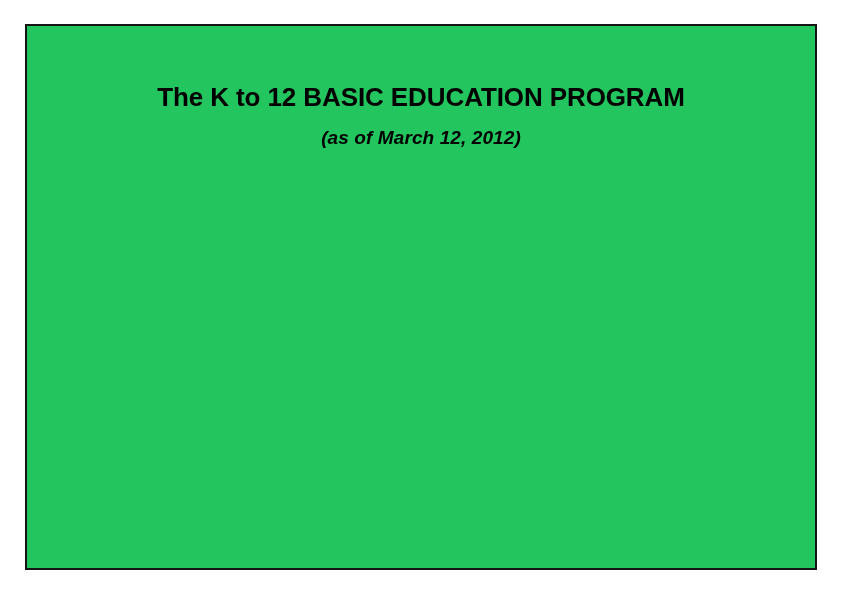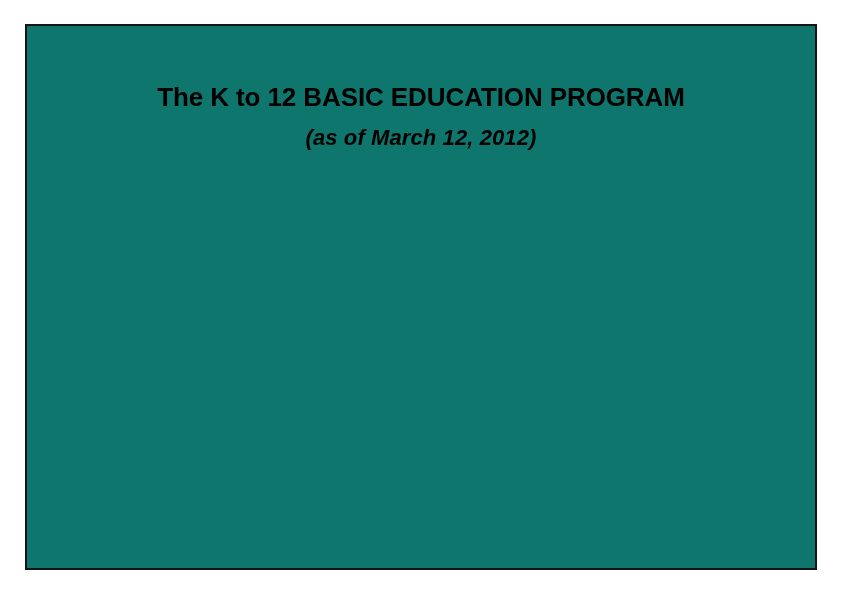--- a/index.html
+++ b/index.html
@@ -26,21 +26,21 @@
 
   
   .slide-frame {
     position: absolute;
     left: 25px;
     top: 24px;
     width: 792px;
     height: 546px;
     box-sizing: border-box;
     border: 2px solid #141414;
-    background: #0f766e;
+    background: #22c55e;
   }
 
   
   .title-block {
     position: absolute;
     left: 0;
     right: 0;
     top: 56px;
     text-align: center;
   }
@@ -55,21 +55,21 @@
     color: #000000;
     white-space: nowrap;
   }
 
   .slide-subtitle {
     margin: 0;
     padding-top: 15px;
     font-family: "Liberation Sans", sans-serif;
     font-weight: bold;
     font-style: italic;
-    font-size: 22px;
+    font-size: 19px;
     line-height: 21px;
     letter-spacing: 0.1px;
     color: #000000;
     white-space: nowrap;
   }
 
   
   .slide-body {
     position: absolute;
     left: 0;

